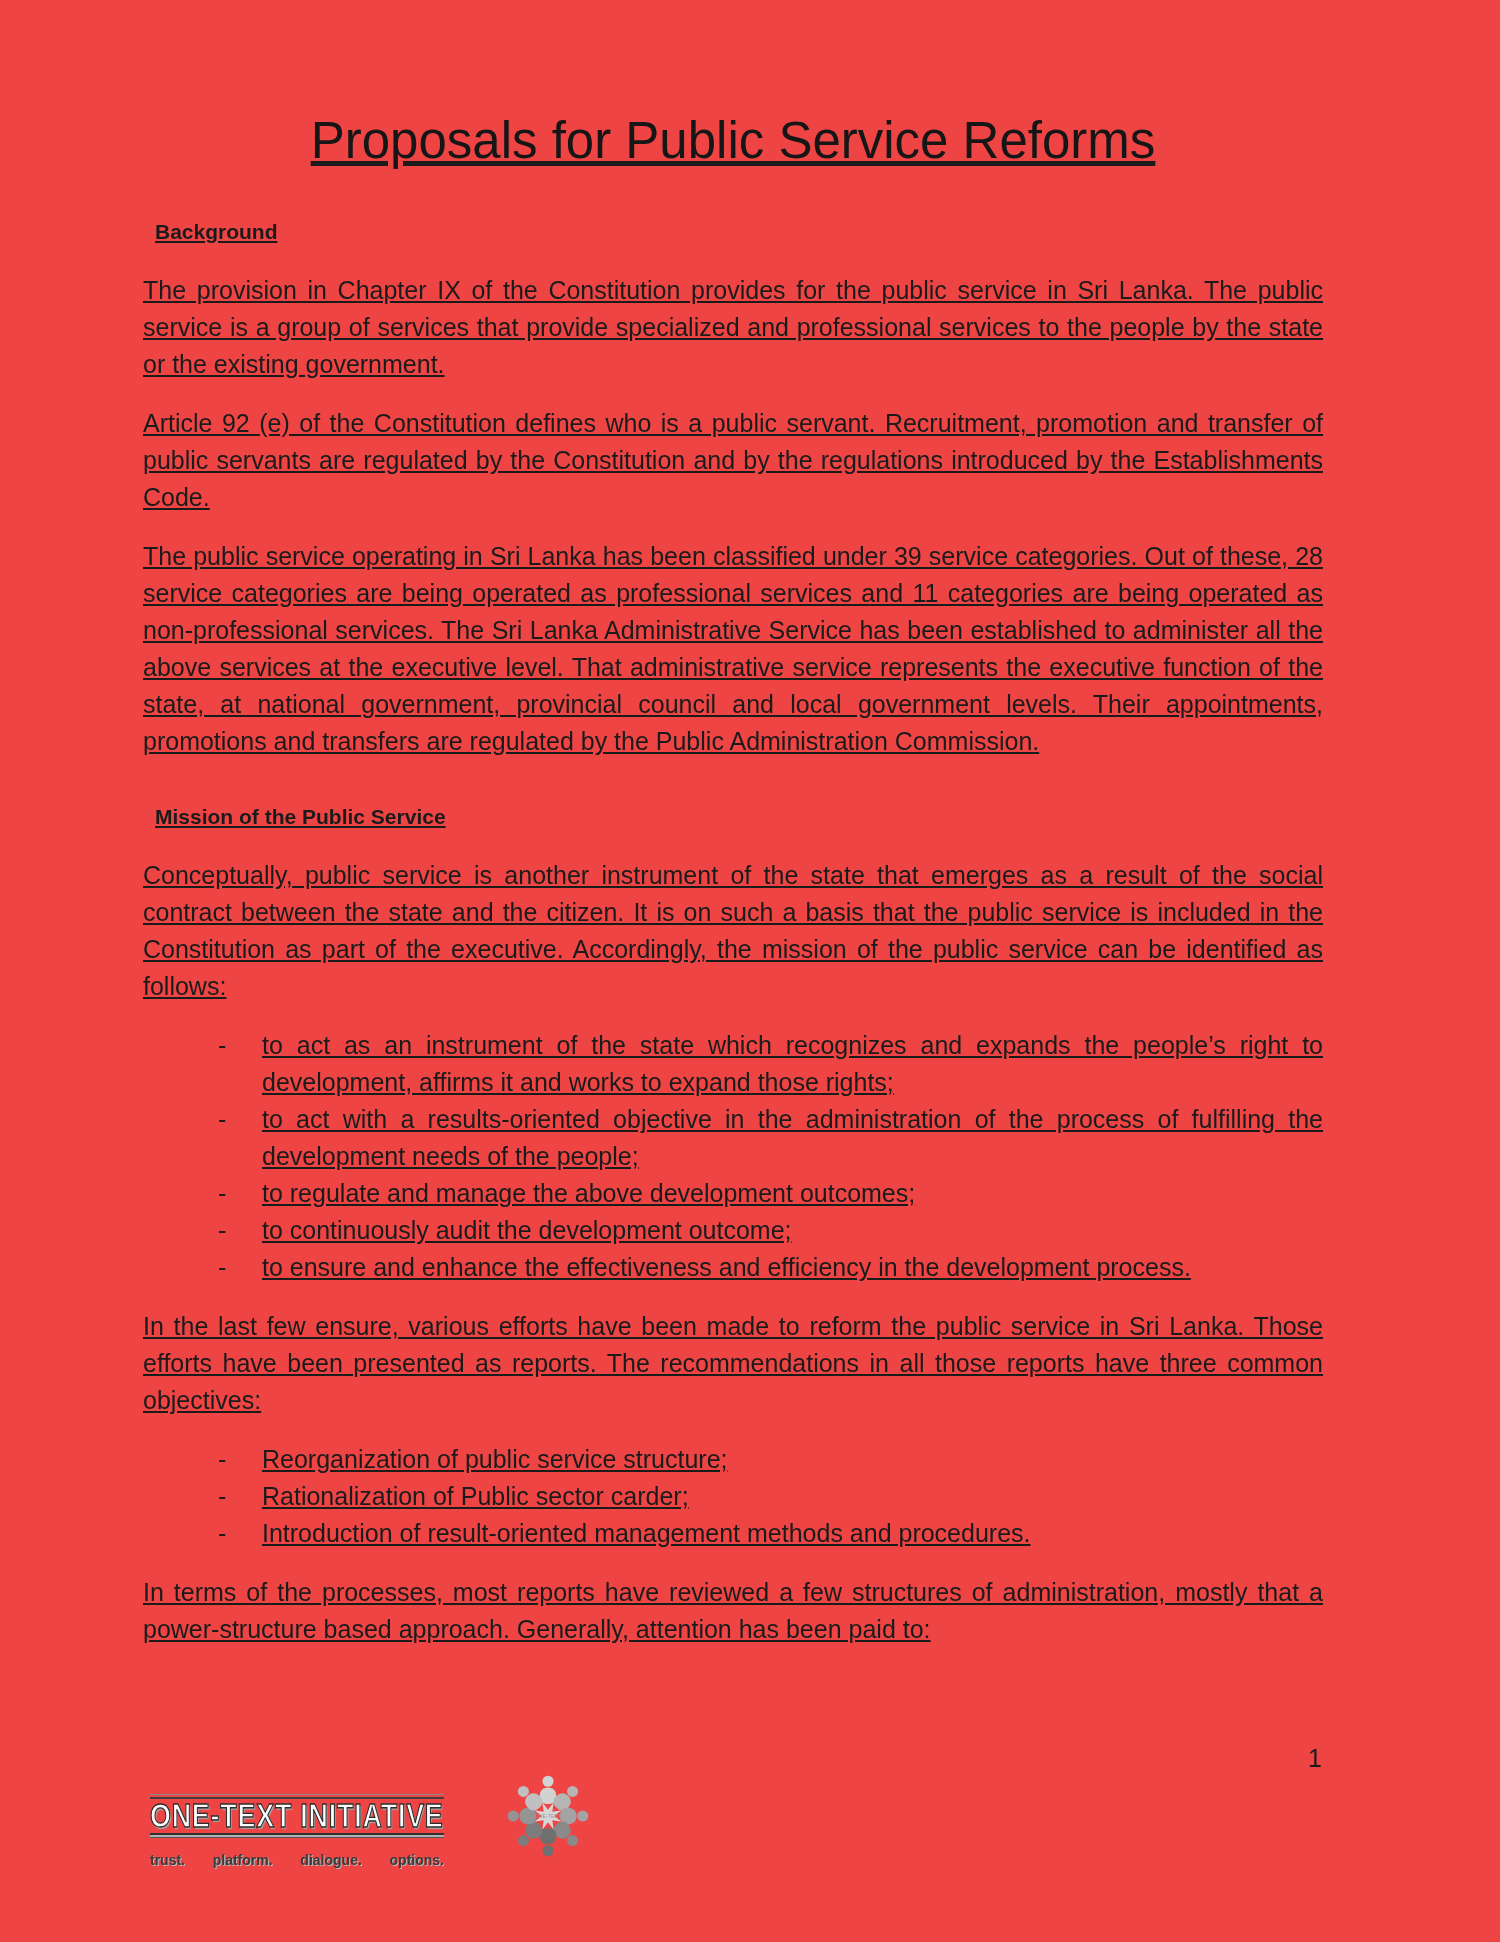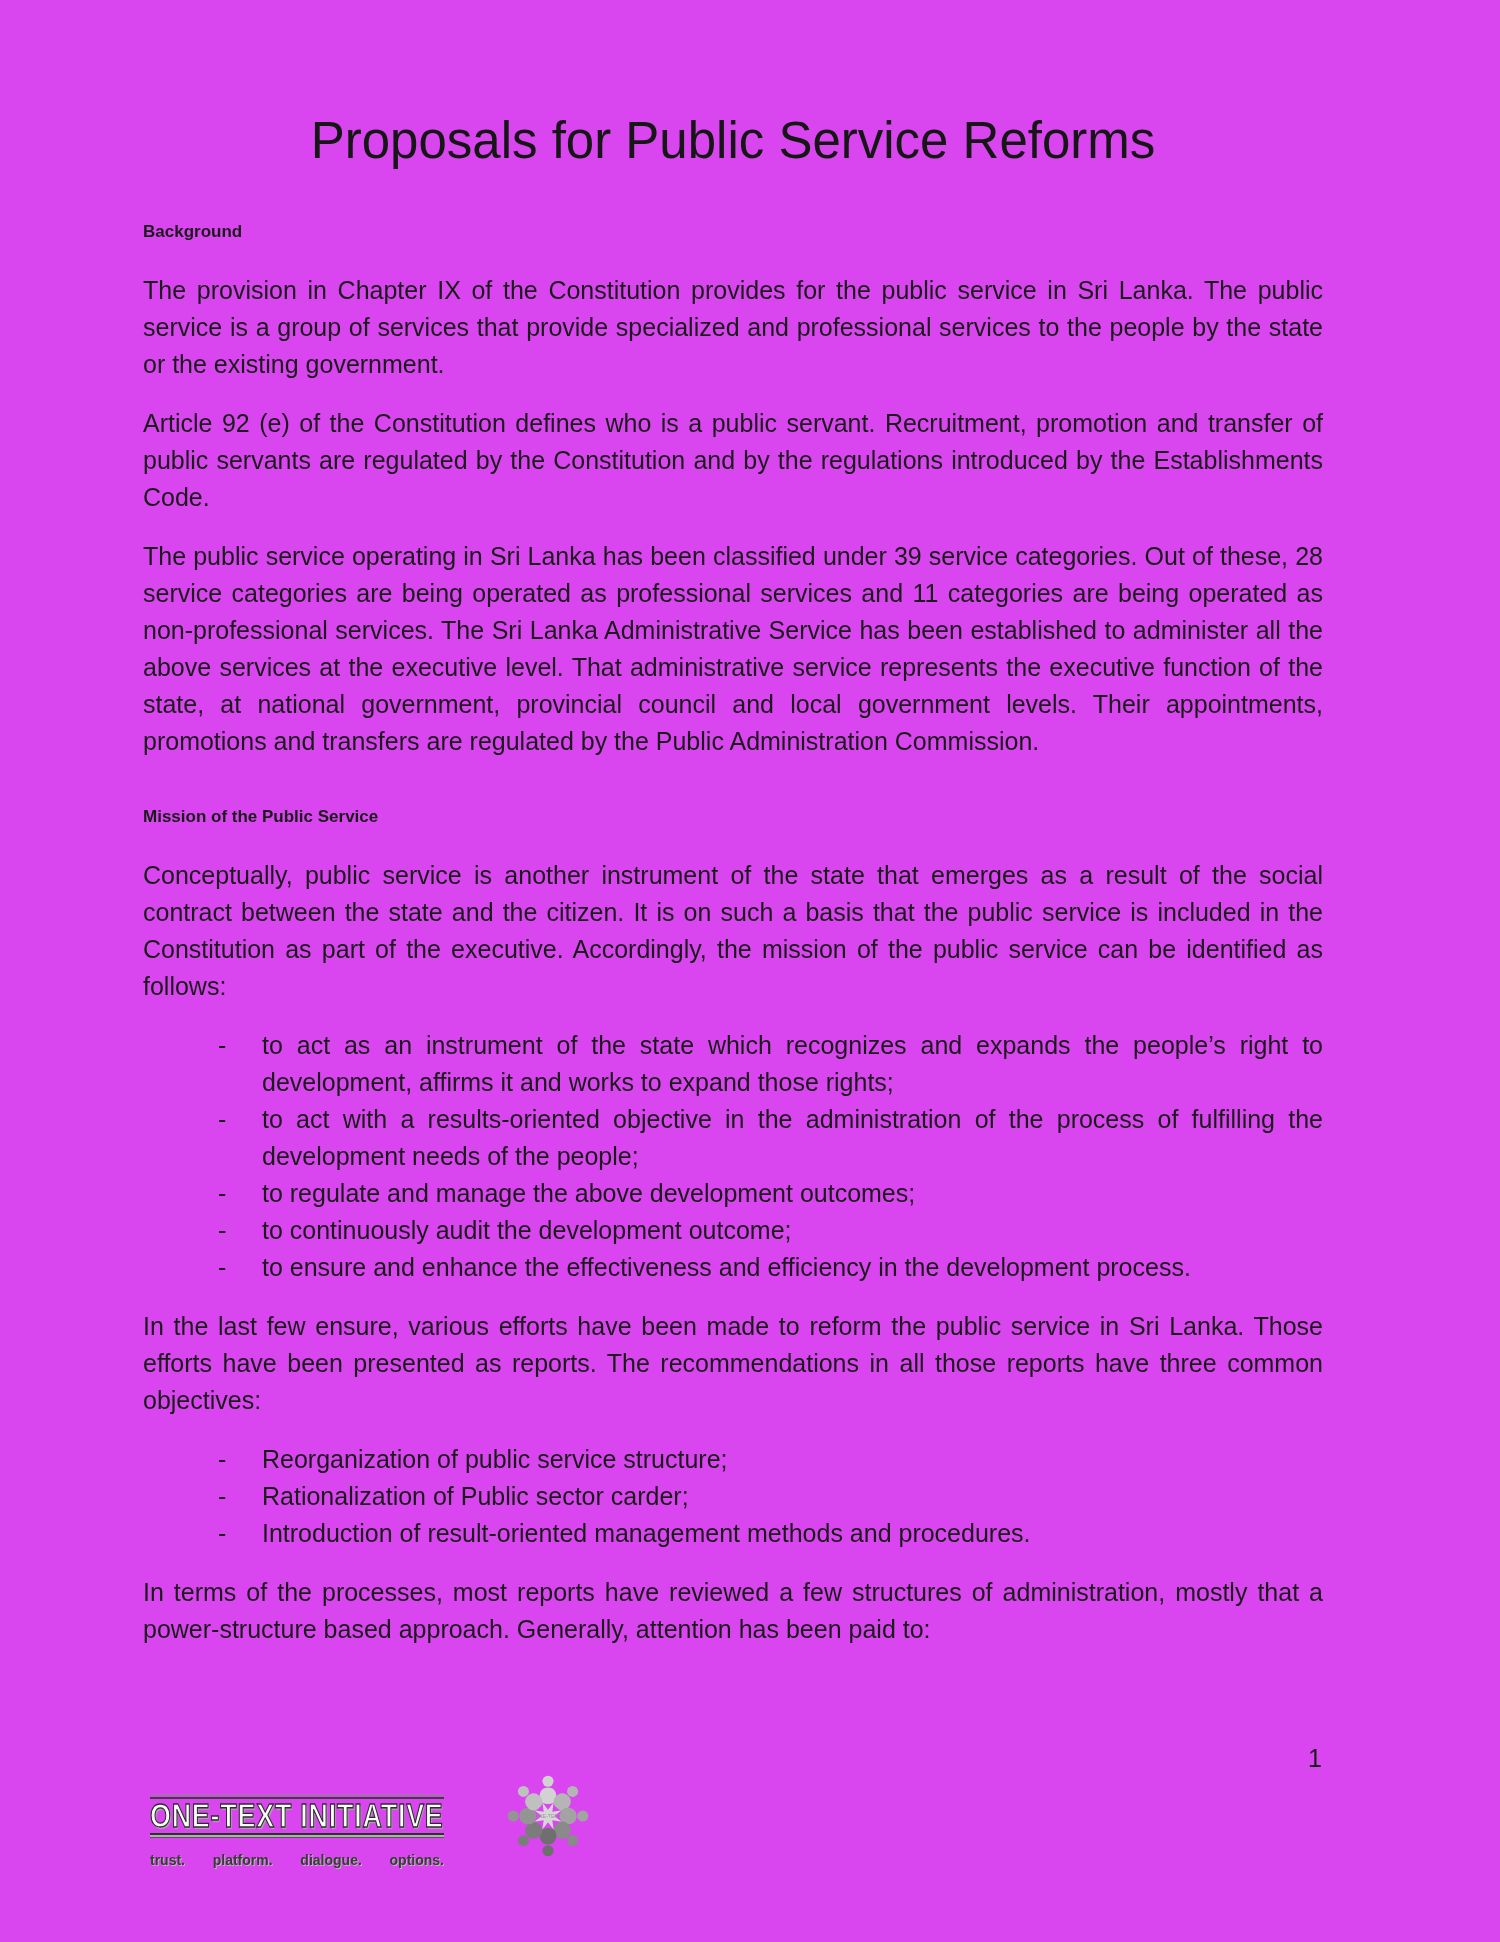--- a/index.html
+++ b/index.html
@@ -1,43 +1,44 @@
 <!DOCTYPE html>
 <html><head>
 <meta charset="utf-8">
 <style>
   html, body { margin:0; padding:0; background:#ffffff; }
   .page {
     position: relative;
     width: 1500px;
     height: 1942px;
-    background: #d946ef;
+    background: #ef4444;
     font-family: "Liberation Sans", sans-serif;
     color: #1b1b1b;
     overflow: hidden;
+    text-decoration: underline;
   }
   .content {
     margin: 0 177px 0 143px;
     padding-top: 112px;
     font-size: 25px;
     line-height: 37px;
   }
   h1.doc-title {
     font-size: 51px;
     line-height: 57px;
     font-weight: 400;
     text-align: center;
     margin: 0 0 44px 0;
     color: #161616;
   }
   h2.heading {
-    font-size: 17px;
+    font-size: 21px;
     line-height: 37px;
     font-weight: 700;
-    margin: 38px 0 22px 0;
+    margin: 38px 0 22px 12px;
     text-align: left;
   }
   p.para {
     margin: 22px 0;
     text-align: justify;
   }
   .list { margin: 22px 0; }
   .li {
     position: relative;
     padding-left: 119px;

